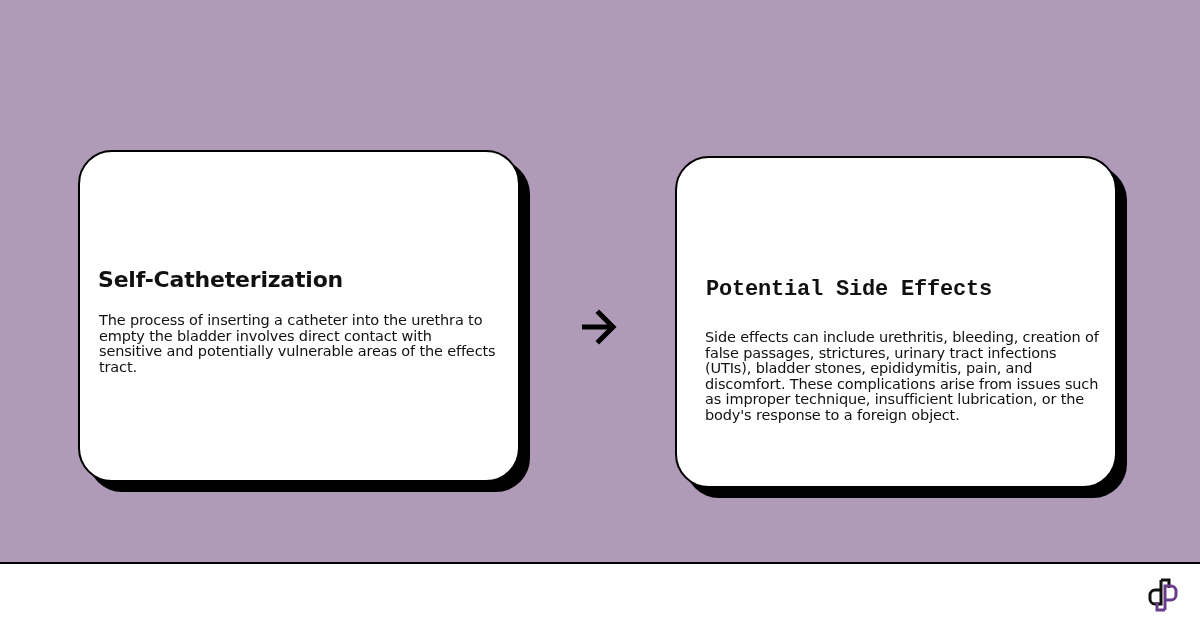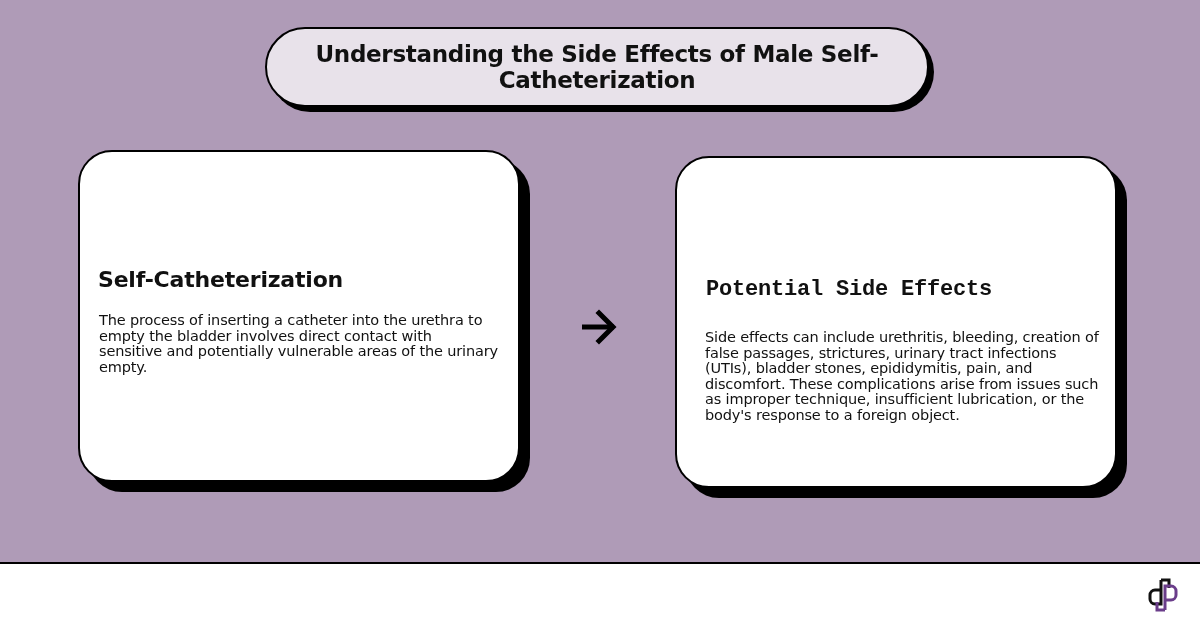--- a/index.html
+++ b/index.html
@@ -68,27 +68,24 @@
     .logo {
       position: absolute; left: 1145px; top: 578px;
       width: 36px; height: 34px;
     }
   </style>
 </head>
 <body>
 
 <div class="canvas">
 
-  <div class="title-pill">
-    <h1>Understanding the Side Effects of Male Self-Catheterization</h1>
-  </div>
 
   <div class="card left">
     <h2>Self-Catheterization</h2>
-    <p>The process of inserting a catheter into the urethra to empty the bladder involves direct contact with sensitive and potentially vulnerable areas of the urinary empty.</p>
+    <p>The process of inserting a catheter into the urethra to empty the bladder involves direct contact with sensitive and potentially vulnerable areas of the effects tract.</p>
   </div>
 
   <svg class="arrow" viewBox="0 0 44 44">
     <line x1="4" y1="22" x2="36" y2="22" stroke="#000" stroke-width="5"></line>
     <polyline points="21,8 35,22 21,36" fill="none" stroke="#000" stroke-width="5" stroke-linecap="square"></polyline>
   </svg>
 
   <div class="card right">
     <h2>Potential Side Effects</h2>
     <p>Side effects can include urethritis, bleeding, creation of false passages, strictures, urinary tract infections (UTIs), bladder stones, epididymitis, pain, and discomfort. These complications arise from issues such as improper technique, insufficient lubrication, or the body's response to a foreign object.</p>

